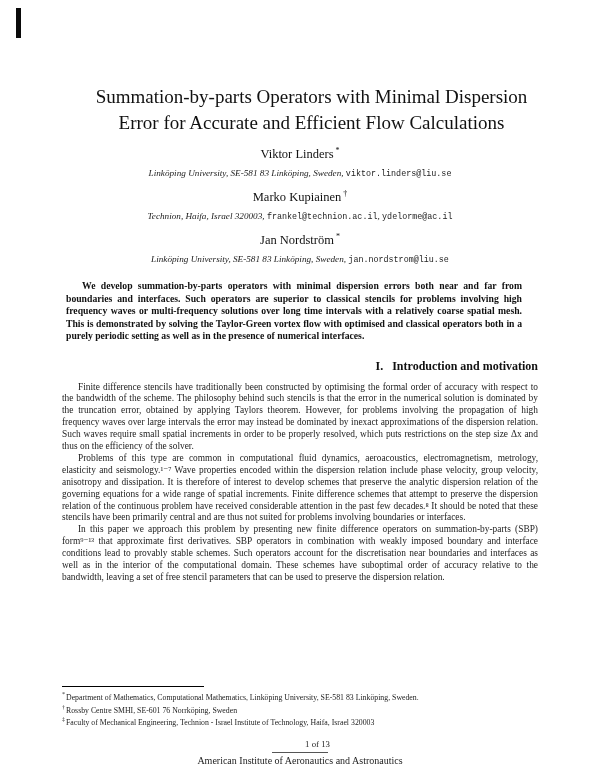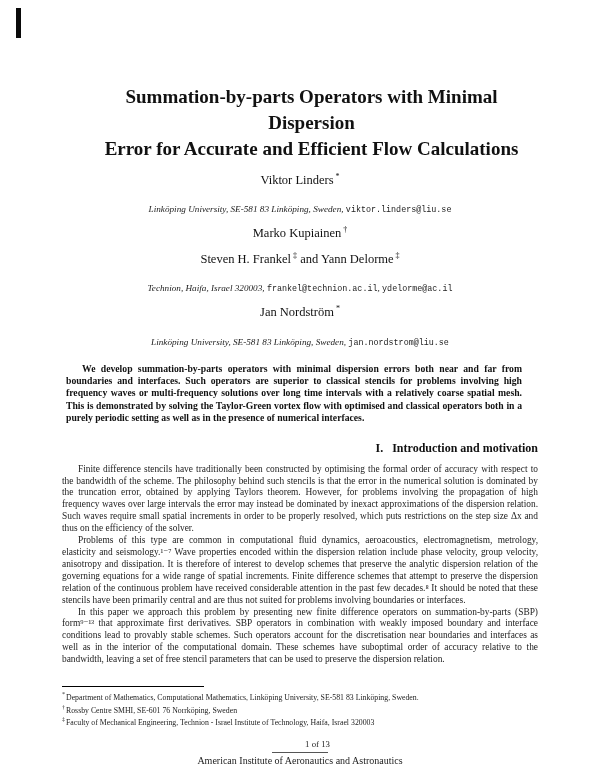--- a/index.html
+++ b/index.html
@@ -13,28 +13,28 @@
     color: #1c1c1c;
     font-family: "Liberation Serif", "DejaVu Serif", serif;
     overflow: hidden;
   }
   .corner-mark {
     position: absolute; left: 16px; top: 8px;
     width: 5px; height: 30px; background: #0a0a0a;
   }
   .content { padding: 84px 62px 0 62px; }
   .title {
-    text-align: center; font-weight: bold;
+    text-align: center; font-weight: normal;
     font-size: 19px; line-height: 26px; color: #111; margin-left: 23px;
   }
   .authors { text-align: center; }
   .author-name { font-size: 12.5px; margin-top: 10px; color: #111; }
   .author-name sup { font-size: 8px; margin-left: 2px; }
   .author-affil {
-    font-style: italic; font-size: 9.2px; margin-top: 16px; color: #222;
+    font-style: italic; font-size: 9.2px; margin-top: 6px; color: #222;
   }
   .email {
     font-family: "Liberation Mono", "DejaVu Sans Mono", monospace;
     font-style: normal; font-size: 8.4px;
   }
   .abstract {
     margin: 15px 16px 0 4px;
     font-weight: bold; font-size: 9.7px; line-height: 12.4px;
     text-align: justify; text-indent: 16px; color: #111;
   }
@@ -70,21 +70,20 @@
       <div>Error for Accurate and Efficient Flow Calculations</div>
     </div>
 
     <div class="authors">
 
       <div class="author-name"><span>Viktor Linders</span><sup>*</sup></div>
       <div class="author-affil"><span>Linköping University, SE-581 83 Linköping, Sweden, </span><span class="email">viktor.linders@liu.se</span></div>
 
       <div class="author-name"><span>Marko Kupiainen</span><sup>†</sup></div>
 
-      <div class="author-name"><span>Steven H. Frankel</span><sup>‡</sup><span> and Yann Delorme</span><sup>‡</sup></div>
       <div class="author-affil"><span>Technion, Haifa, Israel 320003, </span><span class="email">frankel@technion.ac.il</span><span>, </span><span class="email">ydelorme@ac.il</span></div>
 
       <div class="author-name"><span>Jan Nordström</span><sup>*</sup></div>
       <div class="author-affil"><span>Linköping University, SE-581 83 Linköping, Sweden, </span><span class="email">jan.nordstrom@liu.se</span></div>
 
     </div>
 
     <div class="abstract">We develop summation-by-parts operators with minimal dispersion errors both near and far from boundaries and interfaces. Such operators are superior to classical stencils for problems involving high frequency waves or multi-frequency solutions over long time intervals with a relatively coarse spatial mesh. This is demonstrated by solving the Taylor-Green vortex flow with optimised and classical operators both in a purely periodic setting as well as in the presence of numerical interfaces.</div>
 
     <div class="section-heading">

